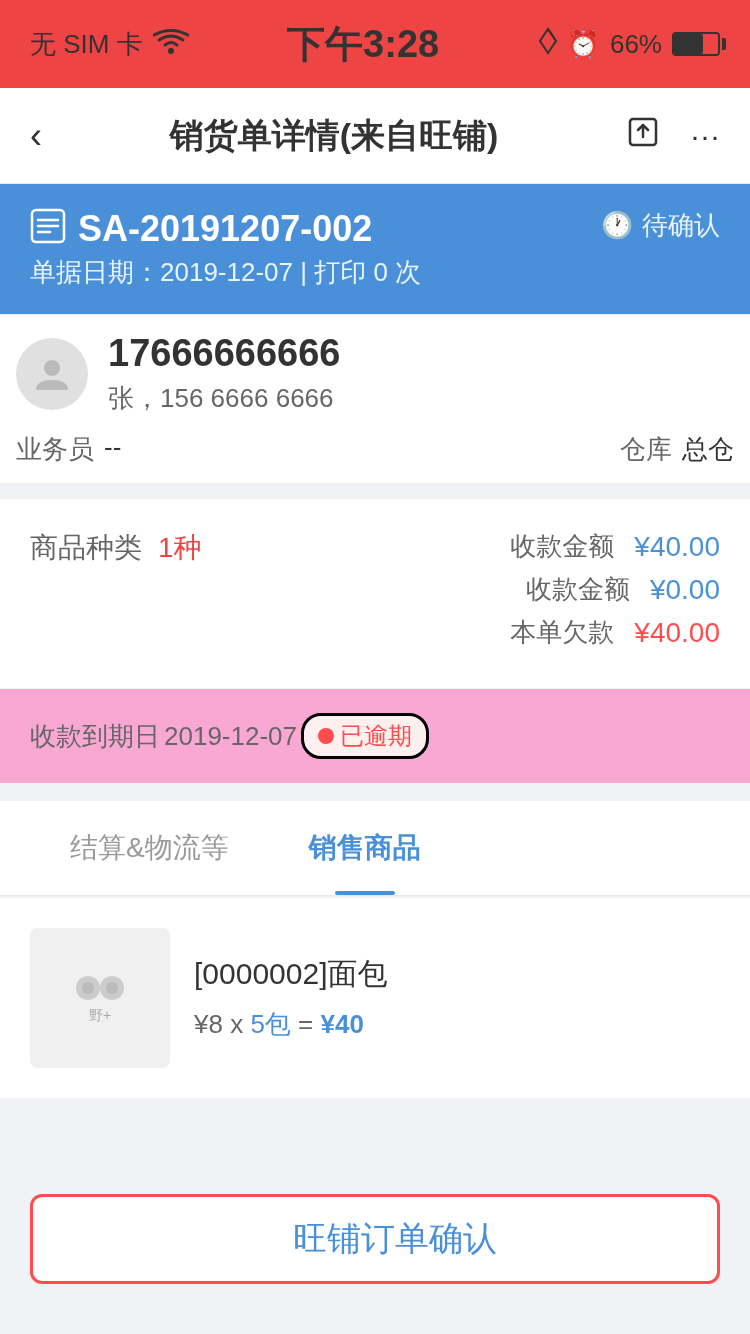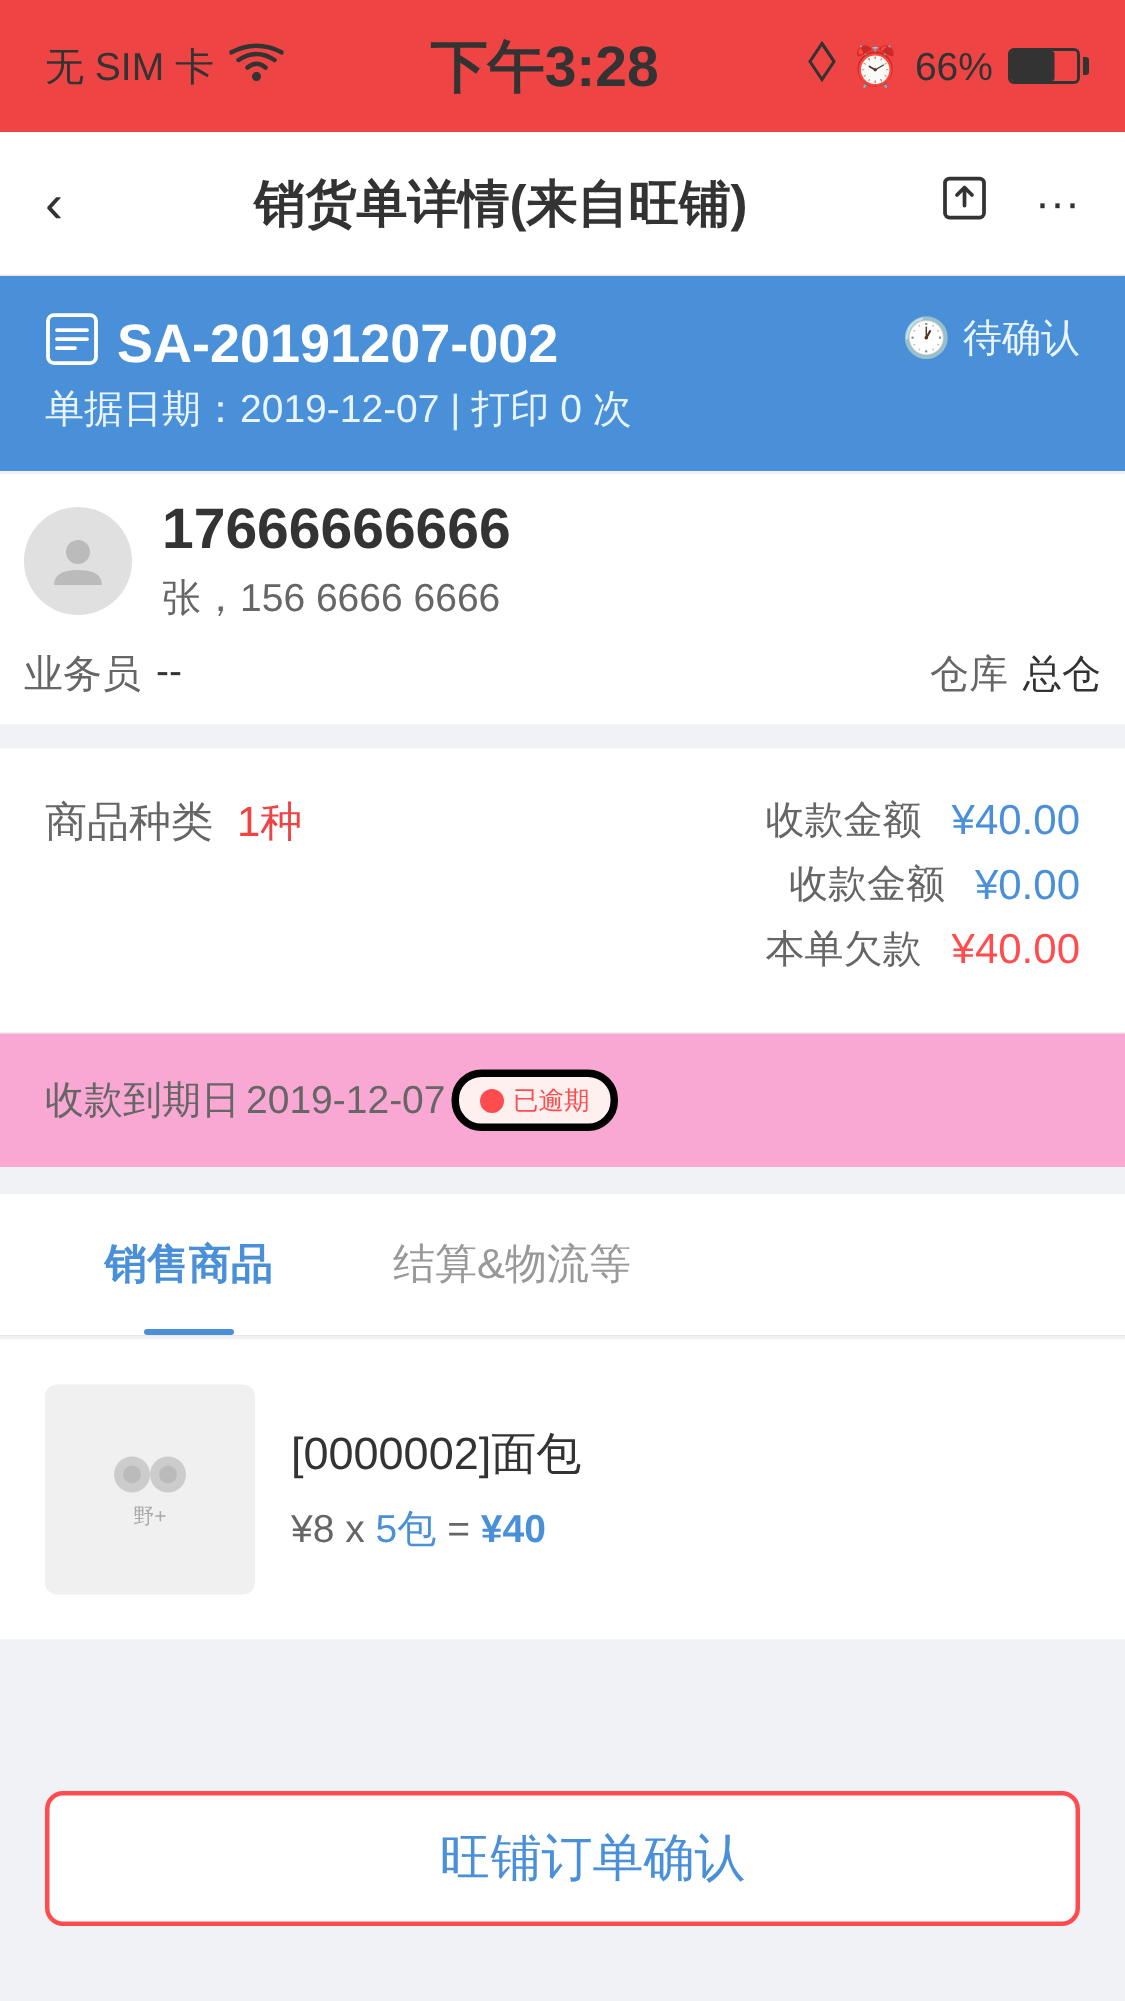--- a/index.html
+++ b/index.html
@@ -228,24 +228,24 @@
       display: flex;
       align-items: center;
       gap: 4px;
       font-size: 26px;
       color: #666;
       border-top: 1px solid #f0f0f0;
     }
     .overdue-badge {
       background: #fff0f0;
       color: #ff4d4f;
-      font-size: 17px;
+      font-size: 24px;
       padding: 4px 14px;
       border-radius: 20px;
-      border: 5px solid #000000;
+      border: 3px solid #000000;
       display: flex;
       align-items: center;
       gap: 6px;
     }
     .overdue-dot {
       width: 16px;
       height: 16px;
       background: #ff4d4f;
       border-radius: 50%;
     }
@@ -474,22 +474,22 @@
   <span>2019-12-07</span>
   <div class="overdue-badge">
     <div class="overdue-dot"></div>
     <span>已逾期</span>
   </div>
 </div>
 
 <div class="divider"></div>
 
 <div class="tabs-section">
+  <div class="tab-item">结算&amp;物流等</div>
   <div class="tab-item active">销售商品</div>
-  <div class="tab-item">结算&amp;物流等</div>
 </div>
 
 <div class="product-list">
   <div class="product-item">
     <div class="product-image">
       <svg width="80" height="80" viewBox="0 0 80 80">
         <circle cx="28" cy="30" r="12" fill="#ccc"></circle>
         <circle cx="28" cy="30" r="6" fill="#bbb"></circle>
         <circle cx="52" cy="30" r="12" fill="#ccc"></circle>
         <circle cx="52" cy="30" r="6" fill="#bbb"></circle>

